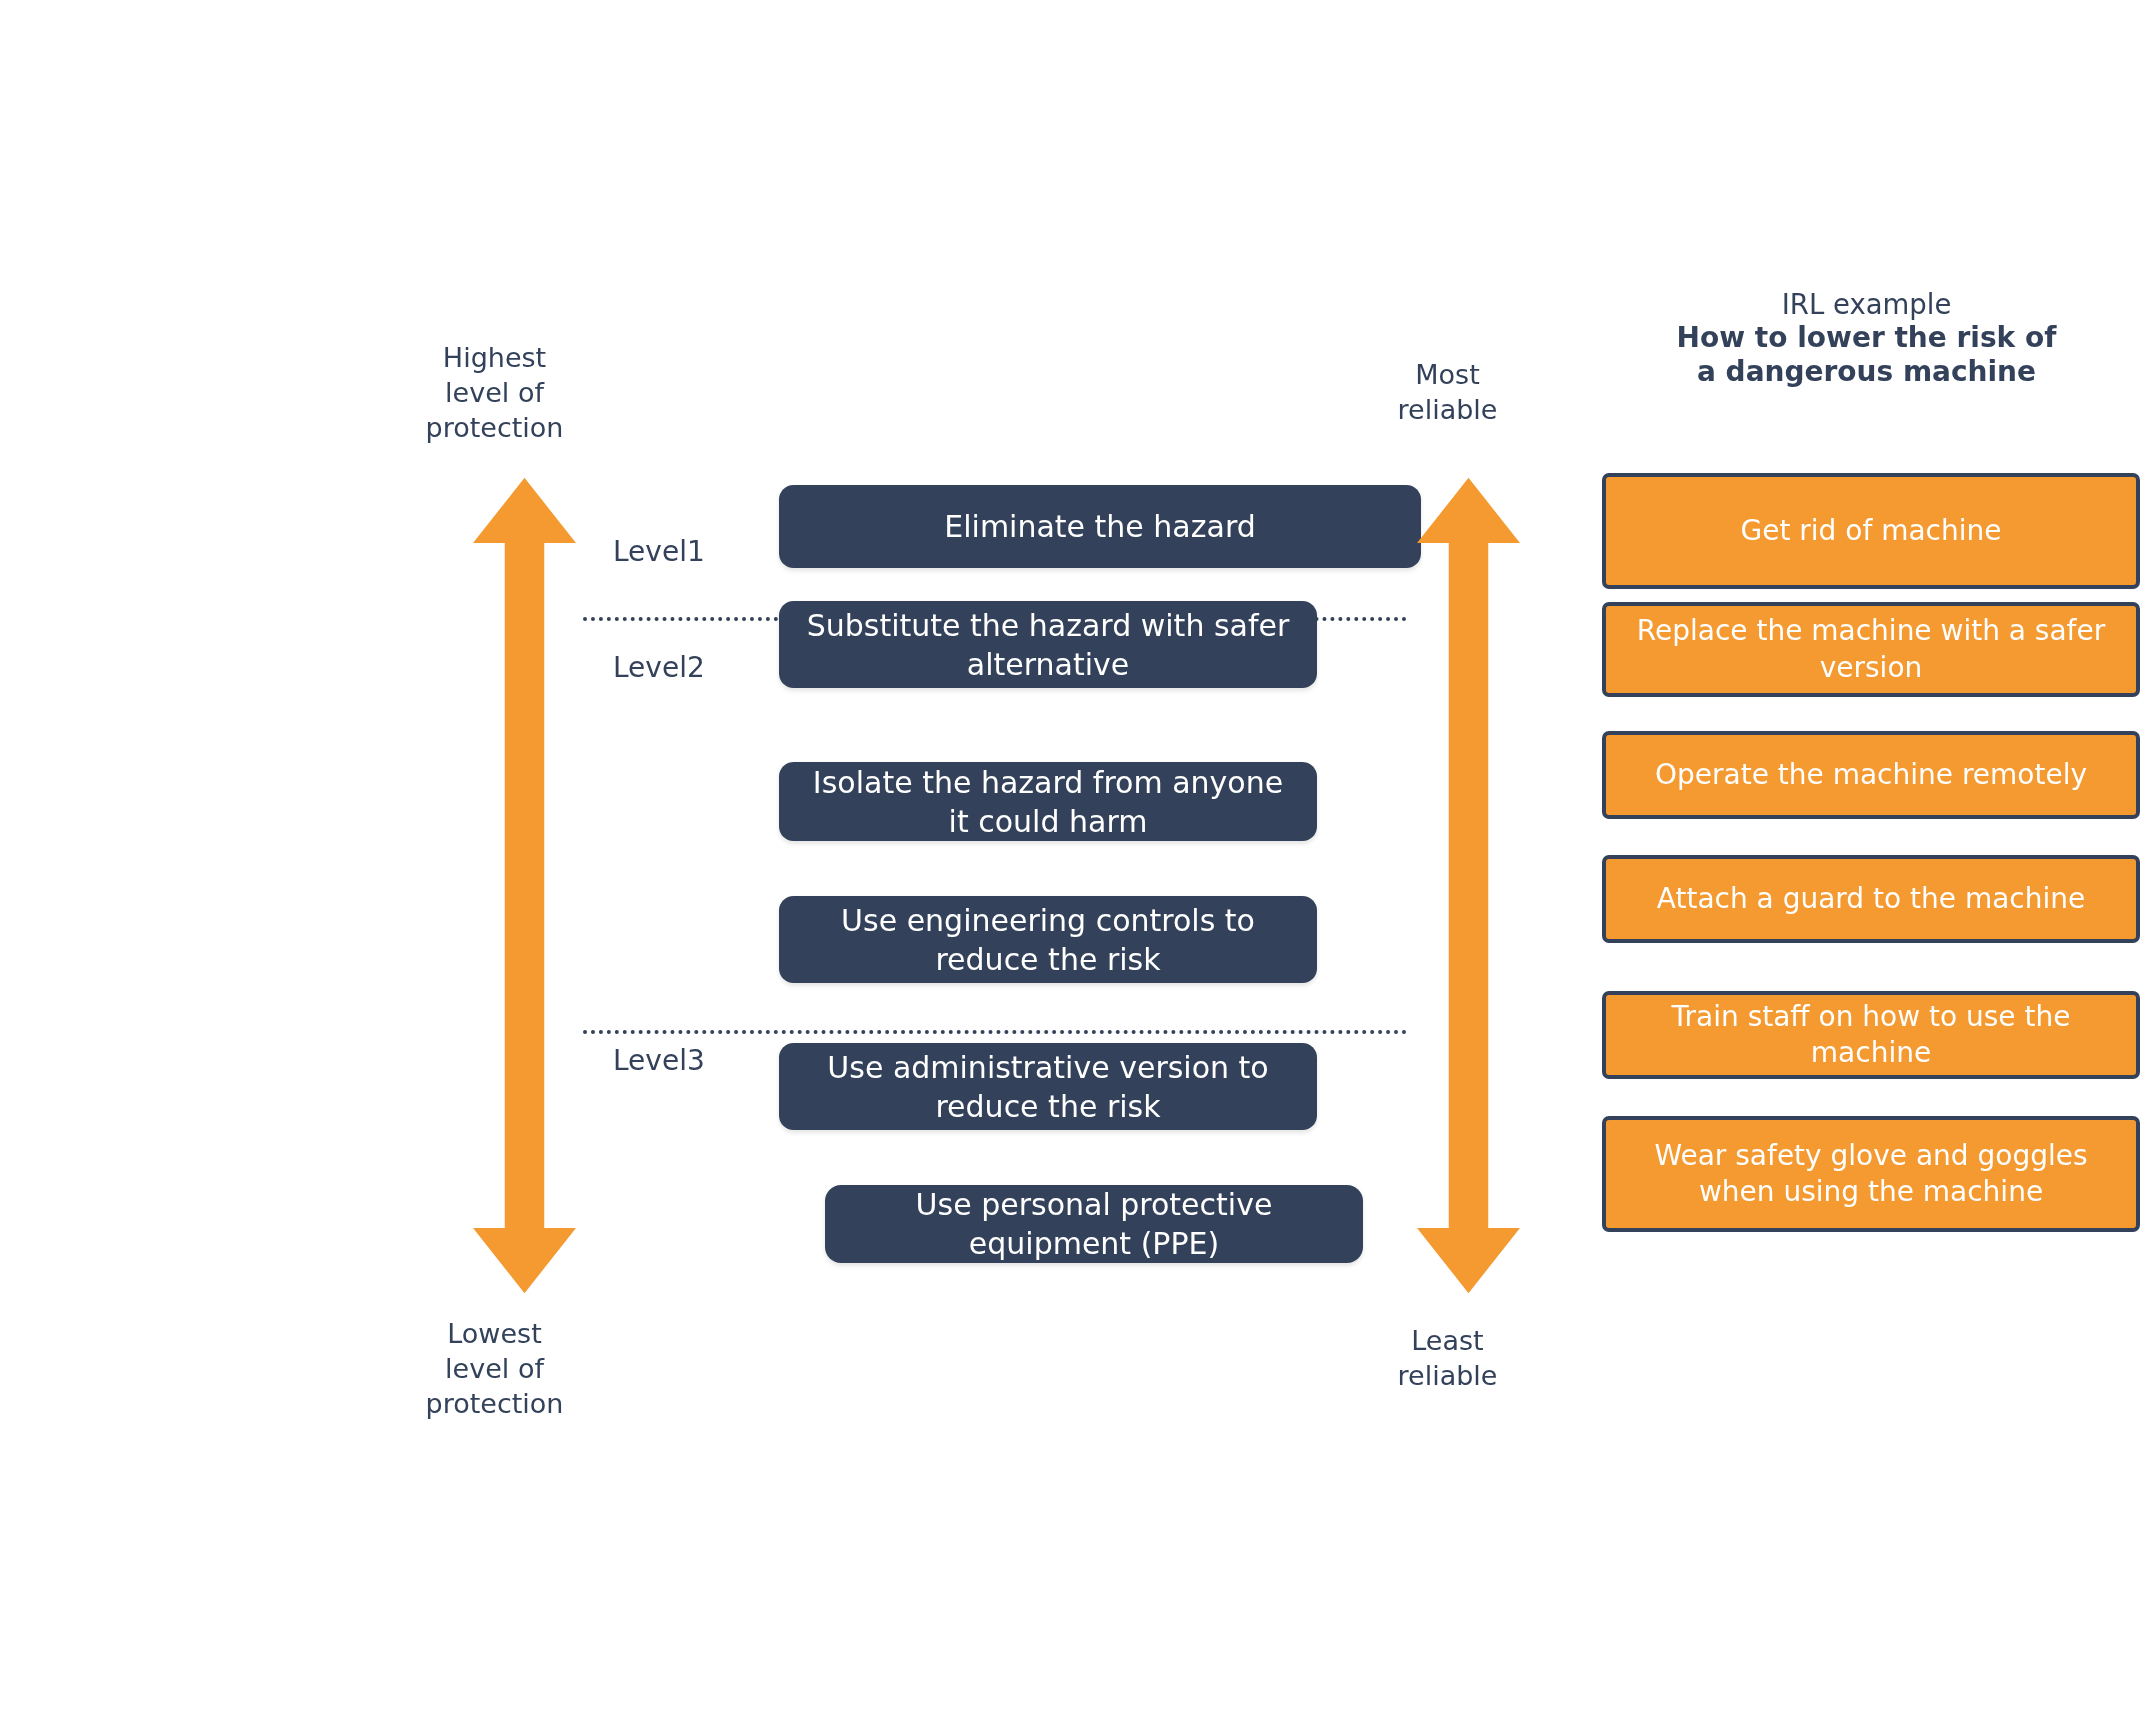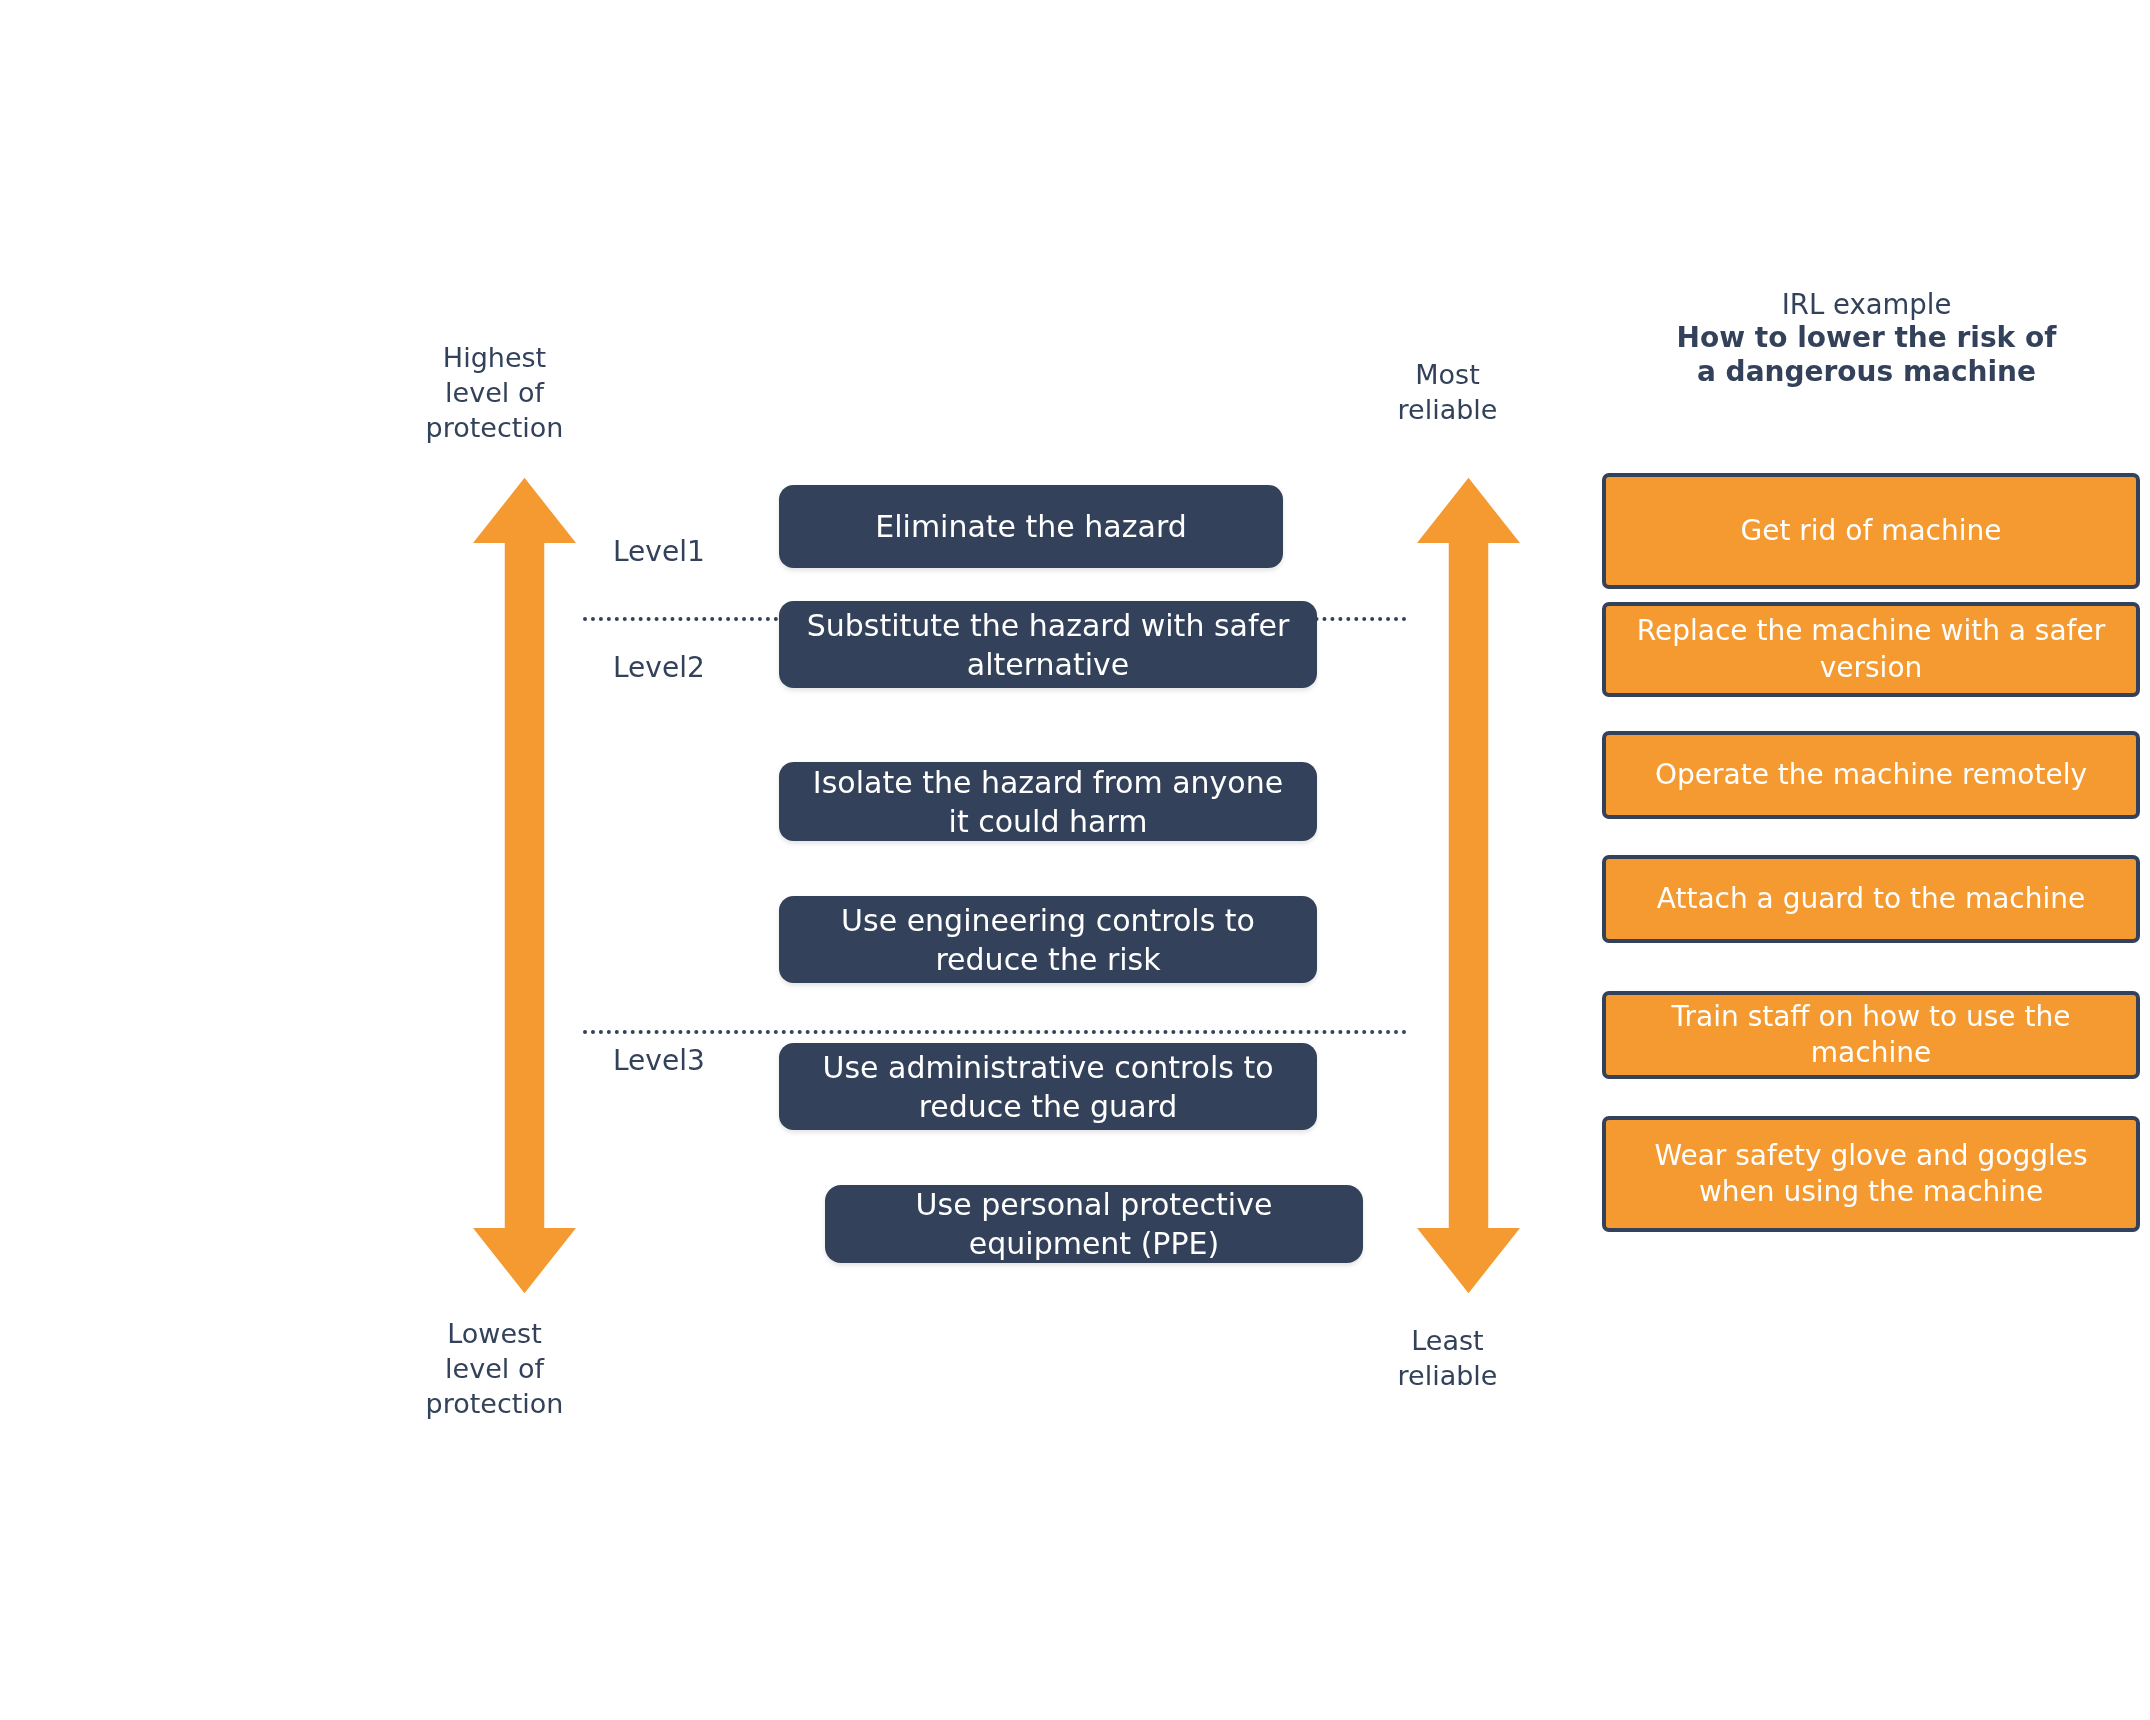--- a/index.html
+++ b/index.html
@@ -131,29 +131,29 @@
 level of
 protection</div>
 
   <div class="level-label" style="left:613px; top:538px;">Level1</div>
   <div class="level-label" style="left:613px; top:654px;">Level2</div>
   <div class="level-label" style="left:613px; top:1047px;">Level3</div>
 
   <div class="divider" style="left:583px; top:617px; width:824px;"></div>
   <div class="divider" style="left:583px; top:1030px; width:824px;"></div>
 
-  <div class="ctrl-box" style="left:779px; top:485px; width:504px; height:83px;">Eliminate the hazard</div>
+  <div class="ctrl-box" style="left:779px; top:485px; width:642px; height:83px;">Eliminate the hazard</div>
 
   <div class="ctrl-box" style="left:779px; top:601px; width:538px; height:87px;">Substitute the hazard with safer alternative</div>
 
   <div class="ctrl-box" style="left:779px; top:762px; width:538px; height:79px;">Isolate the hazard from anyone it could harm</div>
 
   <div class="ctrl-box" style="left:779px; top:896px; width:538px; height:87px;">Use engineering controls to reduce the risk</div>
 
-  <div class="ctrl-box" style="left:779px; top:1043px; width:538px; height:87px;">Use administrative controls to reduce the guard</div>
+  <div class="ctrl-box" style="left:779px; top:1043px; width:538px; height:87px;">Use administrative version to reduce the risk</div>
 
   <div class="ctrl-box" style="left:825px; top:1185px; width:538px; height:78px;border-radius:16px;">Use personal protective equipment (PPE)</div>
 
   <div class="axis-label" style="left:1366px; top:357px; width:163px;">Most
 reliable</div>
 
   <div class="dbl-arrow" style="left:1417px; top:477px;">
     <svg width="103" height="817" viewBox="0 0 240 1900" xmlns="http://www.w3.org/2000/svg">
       <path d="M120 0 L240 152 L166 152 L166 1748 L240 1748 L120 1900 L0 1748 L74 1748 L74 152 L0 152 Z" fill="#F49A31"></path>
     </svg>

